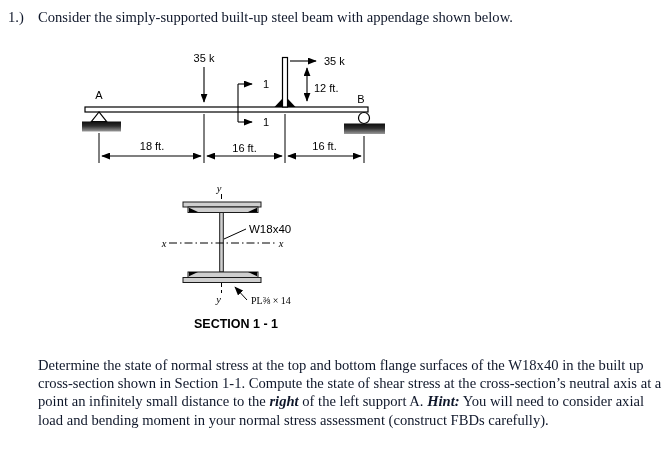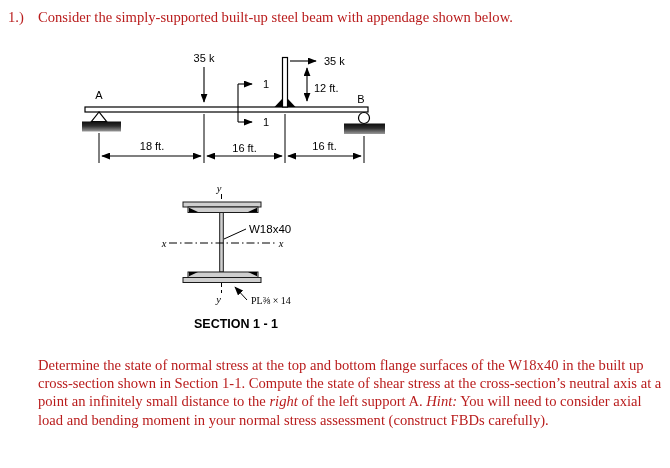--- a/index.html
+++ b/index.html
@@ -1,22 +1,22 @@
 <!DOCTYPE html>
 <html><head>
 <meta charset="utf-8">
 <style>
   html,body{margin:0;padding:0;background:#fff;}
   .page{position:relative;width:670px;height:464px;background:#ffffff;overflow:hidden;
-        font-family:"Liberation Serif",serif;color:#b91c1c;}
+        font-family:"Liberation Serif",serif;color:#0f172a;}
   .titleline{position:absolute;top:8px;left:8px;width:654px;font-size:14.6px;line-height:18px;}
   .titleline .num{display:inline-block;width:30px;}
   .question{position:absolute;top:356px;left:38px;width:629px;font-size:14.6px;line-height:18.2px;
             text-align:left;}
-  .bi{font-weight:normal;font-style:italic;}
+  .bi{font-weight:bold;font-style:italic;}
   svg{position:absolute;top:0;left:0;}
   svg text{fill:#000;}
   .slab{font-family:"Liberation Sans",sans-serif;font-size:11px;}
   .slab-mid{font-family:"Liberation Sans",sans-serif;font-size:11px;text-anchor:middle;}
   .axis{font-family:"Liberation Serif",serif;font-style:italic;font-size:10.5px;text-anchor:middle;}
   .plate-lab{font-family:"Liberation Serif",serif;font-size:10px;}
   .caption{font-family:"Liberation Sans",sans-serif;font-size:12.5px;font-weight:bold;}
   .ln{stroke:#000;stroke-width:1.1;fill:none;}
   .thin{stroke:#000;stroke-width:1;fill:none;}
   .steel{fill:#cfcfcf;stroke:#1a1a1a;stroke-width:1;}

